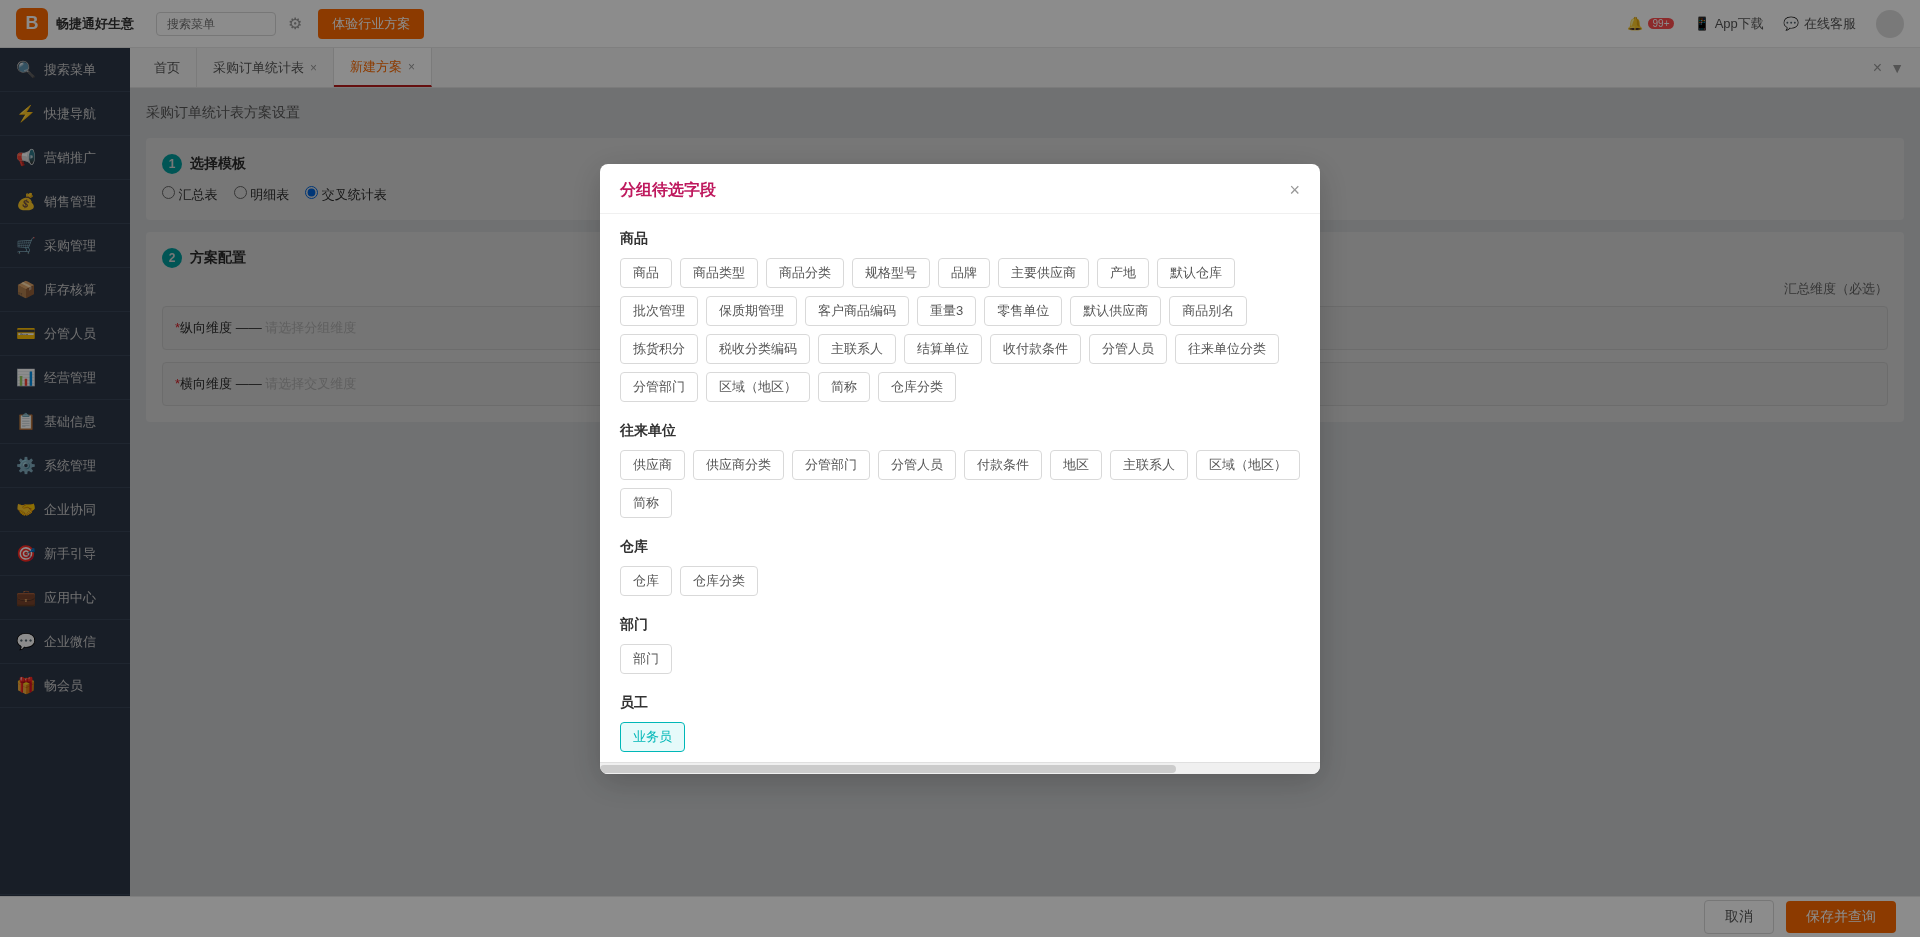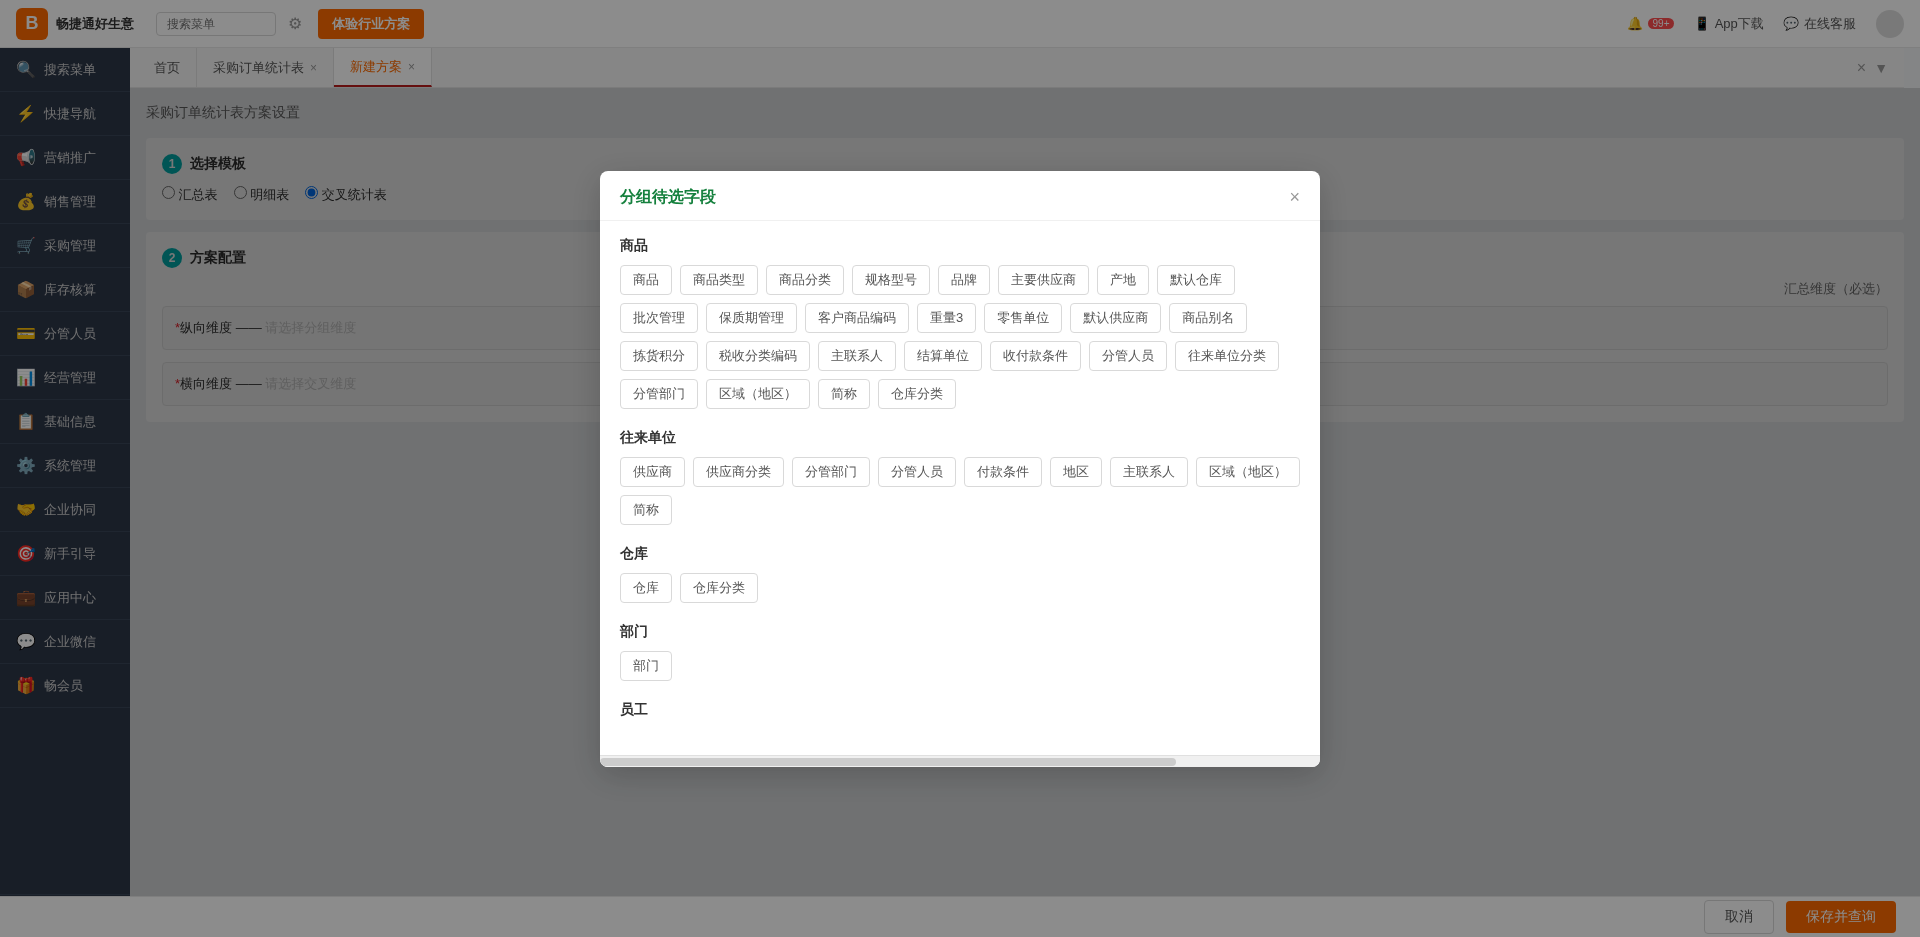--- a/index.html
+++ b/index.html
@@ -35,21 +35,21 @@
     .header-search input {
       border: 1px solid #d9d9d9; border-radius: 4px;
       padding: 4px 10px; font-size: 12px; width: 120px;
       outline: none;
     }
     .gear-btn {
       background: none; border: none; cursor: pointer; color: #999; font-size: 16px; margin-left: 4px;
     }
     .trial-btn {
       background: #ff6b00; color: #fff; border: none; border-radius: 4px;
-      padding: 6px 14px; cursor: pointer; font-size: 13px; margin-left: 8px; font-weight: bold;
+      padding: 6px 14px; cursor: pointer; font-size: 13px; margin-left: 8px;
     }
 
     .header-right {
       margin-left: auto; display: flex; align-items: center; gap: 20px; font-size: 13px;
     }
     .header-right-item { display: flex; align-items: center; gap: 4px; cursor: pointer; color: #555; }
     .badge {
       background: #ff4d4f; color: #fff; font-size: 10px;
       border-radius: 8px; padding: 0 5px; min-width: 18px; text-align: center;
     }
@@ -58,21 +58,21 @@
     }
 
     
     .tab-bar {
       height: 40px;
       background: #f5f5f5;
       display: flex;
       align-items: stretch;
       border-bottom: 1px solid #e0e0e0;
       position: fixed;
-      top: 48px; left: 130px; right: 16px;
+      top: 48px; left: 130px; right: 0;
       z-index: 99;
       padding: 0 8px;
     }
     .tab-item {
       display: flex; align-items: center; gap: 6px;
       padding: 0 16px;
       cursor: pointer;
       font-size: 13px;
       color: #555;
       border-right: 1px solid #e0e0e0;
@@ -161,21 +161,21 @@
       box-shadow: 0 8px 32px rgba(0,0,0,0.2);
       position: relative;
       overflow: hidden;
     }
     .modal-header {
       display: flex; align-items: center; justify-content: space-between;
       padding: 16px 20px 12px;
       border-bottom: 1px solid #f0f0f0;
       flex-shrink: 0;
     }
-    .modal-title { font-size: 16px; font-weight: bold; color: #15803d; }
+    .modal-title { font-size: 16px; font-weight: bold; color: #be185d; }
     .modal-close {
       background: none; border: none; font-size: 18px; cursor: pointer; color: #999;
     }
 
     .modal-body {
       flex: 1; overflow-y: auto; overflow-x: hidden;
       padding: 16px 20px;
     }
 
     
@@ -452,20 +452,23 @@
 
       <div class="field-section">
         <div class="field-section-title">部门</div>
         <div class="field-tags">
           <button class="field-tag">部门</button>
         </div>
       </div>
 
       <div class="field-section">
         <div class="field-section-title">员工</div>
+        <div class="field-tags">
+          <button class="field-tag selected">业务员</button>
+        </div>
       </div>
 
     </div>
 
     <div class="modal-hscroll">
       <div class="modal-hscroll-thumb"></div>
     </div>
   </div>
 </div>
 

